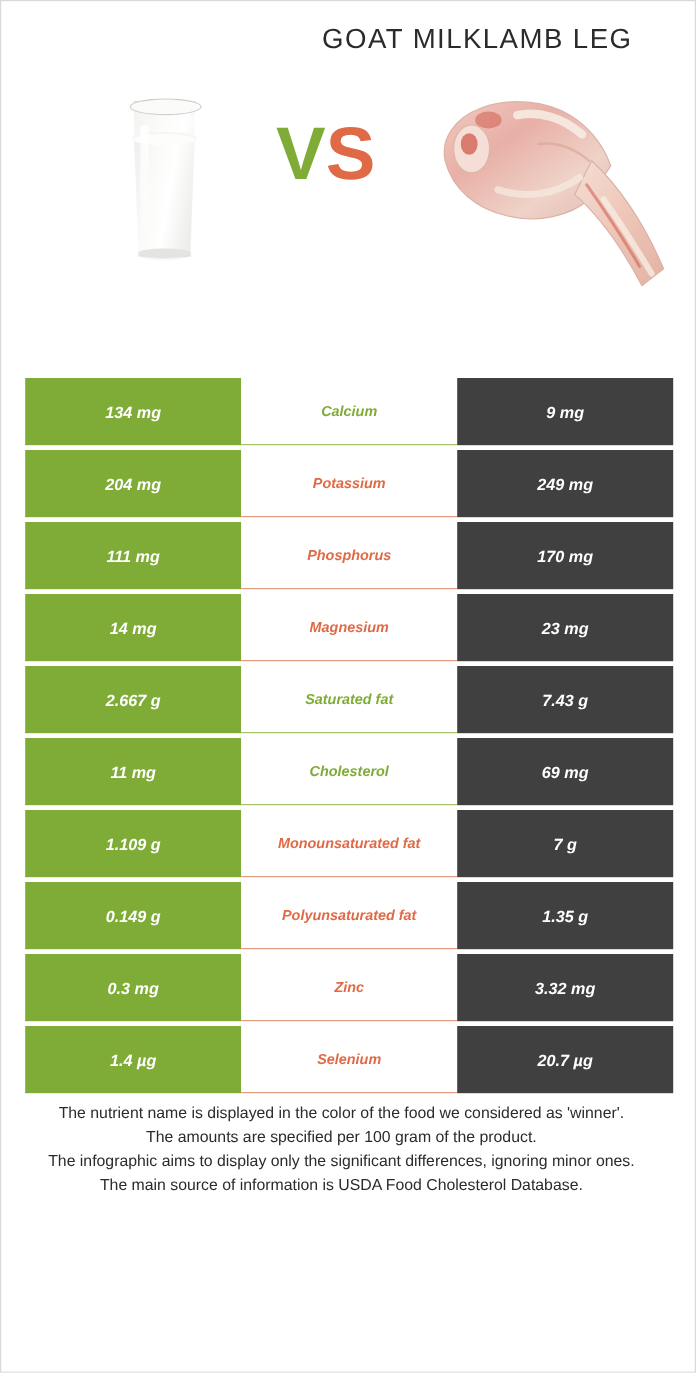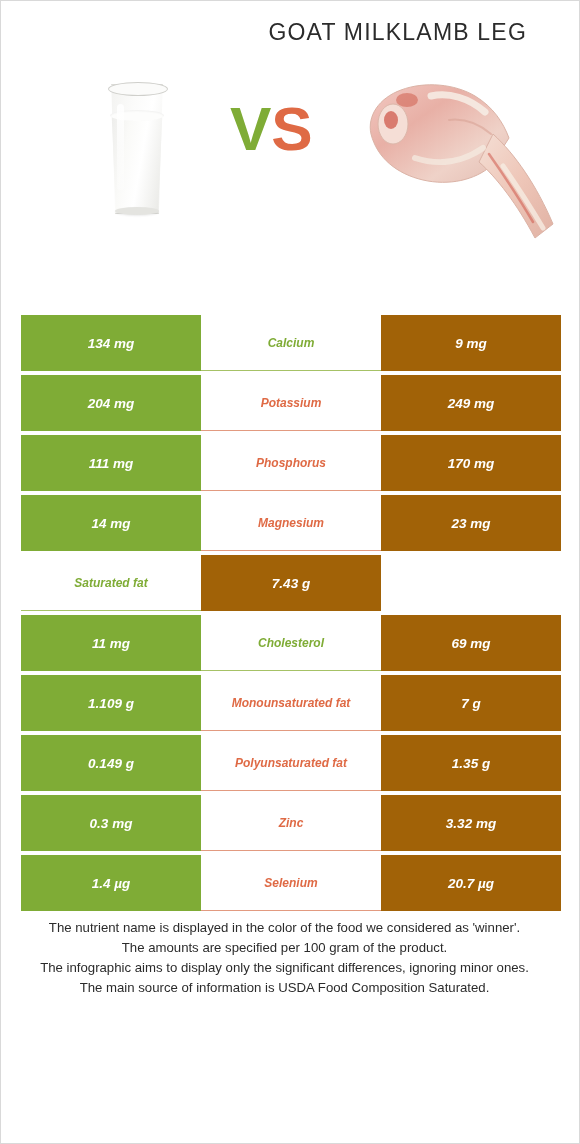--- a/index.html
+++ b/index.html
@@ -168,21 +168,21 @@
     width: 180px;
     background: #ffffff;
     font-size: 12px;
     font-weight: 700;
   }
   .cell-mid.win-left  { color: #7FAC36; border-bottom: 1px solid #a6c266; }
   .cell-mid.win-right { color: #DF6A45; border-bottom: 1px solid #e29a80; }
   .row:last-child .cell-mid { border-bottom-width: 1px; }
   .cell-right {
     width: 180px;
-    background: #a16207;
+    background: #404040;
     color: #ffffff;
   }
 
   
   .footer {
     position: absolute;
     left: 0;
     top: 917px;
     width: 567px;
     text-align: center;
@@ -273,20 +273,21 @@
         <div class="cell cell-left">111 mg</div>
         <div class="cell cell-mid win-right">Phosphorus</div>
         <div class="cell cell-right">170 mg</div>
       </div>
       <div class="row">
         <div class="cell cell-left">14 mg</div>
         <div class="cell cell-mid win-right">Magnesium</div>
         <div class="cell cell-right">23 mg</div>
       </div>
       <div class="row">
+        <div class="cell cell-left">2.667 g</div>
         <div class="cell cell-mid win-left">Saturated fat</div>
         <div class="cell cell-right">7.43 g</div>
       </div>
       <div class="row">
         <div class="cell cell-left">11 mg</div>
         <div class="cell cell-mid win-left">Cholesterol</div>
         <div class="cell cell-right">69 mg</div>
       </div>
       <div class="row">
         <div class="cell cell-left">1.109 g</div>
@@ -307,16 +308,16 @@
         <div class="cell cell-left">1.4 µg</div>
         <div class="cell cell-mid win-right">Selenium</div>
         <div class="cell cell-right">20.7 µg</div>
       </div>
     </div>
 
   <div class="footer">
     <p>The nutrient name is displayed in the color of the food we considered as 'winner'.</p>
     <p>The amounts are specified per 100 gram of the product.</p>
     <p>The infographic aims to display only the significant differences, ignoring minor ones.</p>
-    <p>The main source of information is USDA Food Composition Saturated.</p>
+    <p>The main source of information is USDA Food Cholesterol Database.</p>
   </div>
 
 </div>
 
 </body></html>

